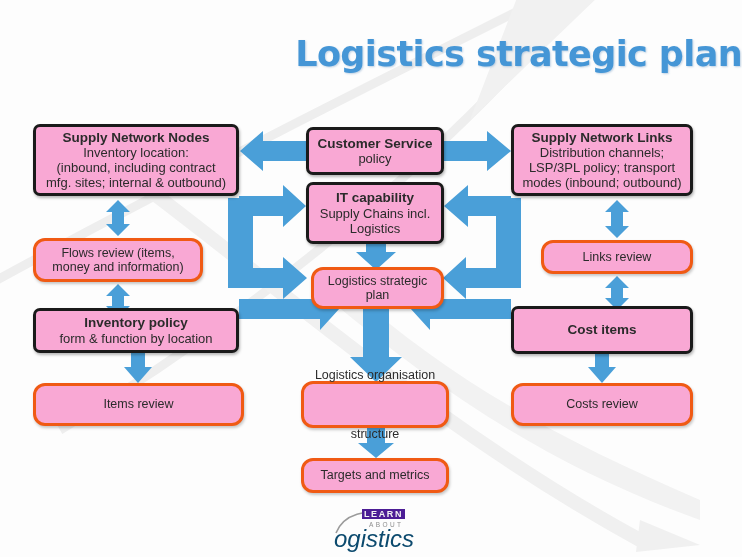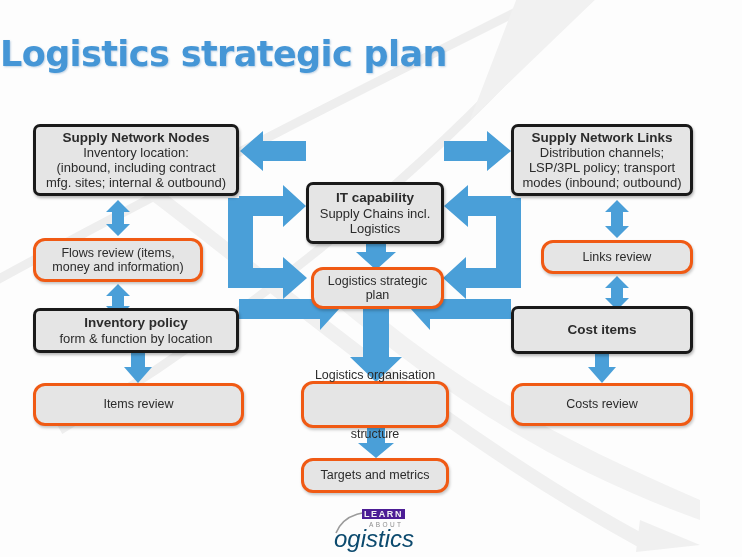--- a/index.html
+++ b/index.html
@@ -23,40 +23,40 @@
     width: 742px; height: 557px;
     pointer-events: none;
   }
 
   
   #title {
     position: absolute;
     left: 0;
     top: 34px;
     width: 742px;
-    text-align: left;
+    text-align: right;
     font-size: 35px;
     font-weight: bold;
     letter-spacing: -0.6px;
     color: #4596d6;
     font-family: "DejaVu Sans", sans-serif;
     text-shadow: 1px 1px 2px rgba(120,160,200,0.45);
   }
 
   
   #arrows {
     position: absolute;
     left: 0; top: 0;
     width: 742px; height: 557px;
   }
 
   
   .box {
     position: absolute;
-    background: #e5e5e5;
+    background: #f9a8d4;
     box-sizing: border-box;
     display: flex;
     flex-direction: column;
     align-items: center;
     justify-content: center;
     text-align: center;
     color: #2b2b2b;
     line-height: 1.16;
   }
   .box.policy {
@@ -227,20 +227,24 @@
     </g>
   </svg>
 
   <div id="box-supply-nodes" class="box policy">
     <span class="t bold f13b">Supply Network Nodes</span>
     <span class="t f13">Inventory location:</span>
     <span class="t f13">(inbound, including contract</span>
     <span class="t f13">mfg. sites; internal &amp; outbound)</span>
   </div>
 
+  <div id="box-customer-svc" class="box policy">
+    <span class="t bold f13b">Customer Service</span>
+    <span class="t f13">policy</span>
+  </div>
 
   <div id="box-supply-links" class="box policy">
     <span class="t bold f13b">Supply Network Links</span>
     <span class="t f13">Distribution channels;</span>
     <span class="t f13">LSP/3PL policy; transport</span>
     <span class="t f13">modes (inbound; outbound)</span>
   </div>
 
   <div id="box-it-capability" class="box policy">
     <span class="t bold f13b">IT capability</span>

